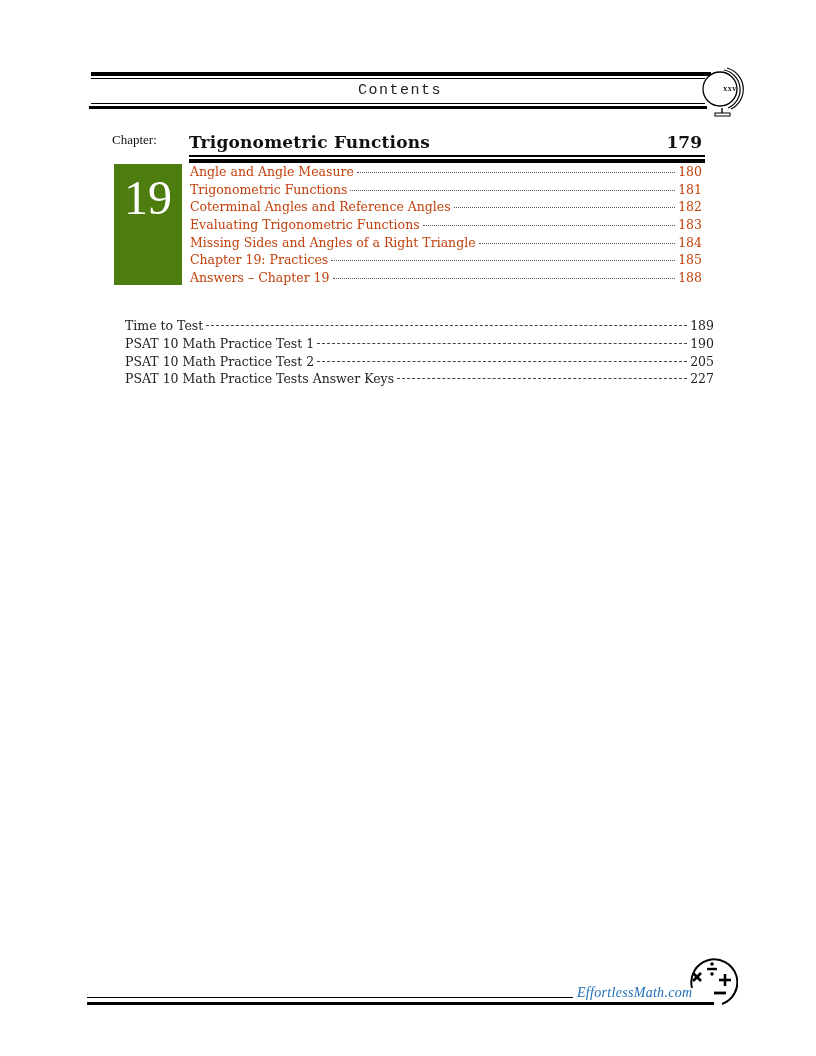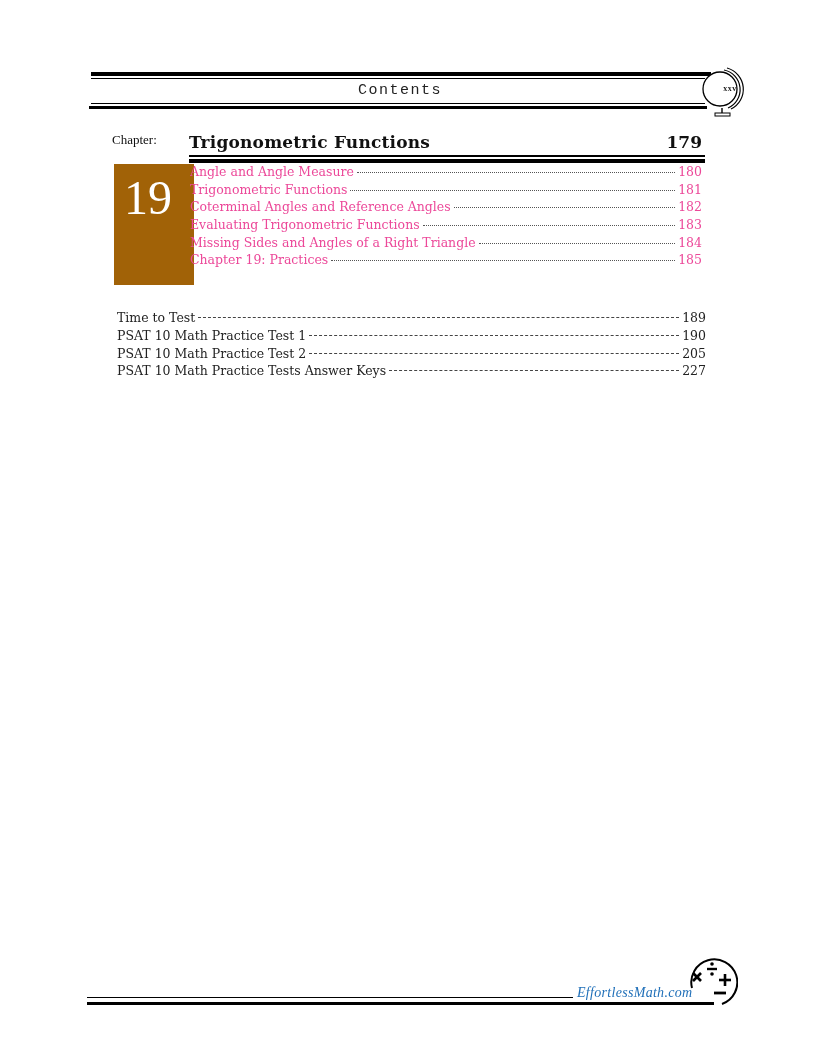--- a/index.html
+++ b/index.html
@@ -91,22 +91,21 @@
       background: #000;
     }
 
     
     .chapter-block {
       position: absolute;
       left: 114px;
       top: 164px;
       width: 68px;
       height: 121px;
-      background: #a16207;
-      padding-left: 12px;
+      background: #4d7c0f;
     }
     .chapter-num {
       position: absolute;
       left: 0;
       top: 8px;
       width: 68px;
       text-align: center;
       color: #ffffff;
       font-family: "Liberation Serif", serif;
       font-size: 48px;
@@ -122,21 +121,21 @@
       margin: 0;
       padding: 0;
       list-style: none;
     }
     .toc-item {
       display: flex;
       align-items: baseline;
       height: 17.7px;
       font-family: "DejaVu Serif", serif;
       font-size: 12.5px;
-      color: #ec4899;
+      color: #c2410c;
       white-space: nowrap;
       overflow: hidden;
     }
     .toc-label {
       flex: 0 0 auto;
     }
     .toc-leader {
       flex: 1 1 auto;
       margin: 0 3px;
       border-bottom: 1px dotted #555;
@@ -146,21 +145,21 @@
     .toc-page {
       flex: 0 0 auto;
       text-align: left;
     }
 
     .extra-list {
       position: absolute;
       left: 113px;
       top: 306px;
       width: 589px;
-      margin: 4px;
+      margin: 12px;
       padding: 0;
       list-style: none;
     }
     .extra-item {
       display: flex;
       align-items: baseline;
       height: 17.8px;
       font-family: "DejaVu Serif", serif;
       font-size: 12.5px;
       color: #222;
@@ -254,20 +253,25 @@
   <li class="toc-item">
     <span class="toc-label">Missing Sides and Angles of a Right Triangle</span>
     <span class="toc-leader"></span>
     <span class="toc-page">184</span>
   </li>
   <li class="toc-item">
     <span class="toc-label">Chapter 19: Practices</span>
     <span class="toc-leader"></span>
     <span class="toc-page">185</span>
   </li>
+  <li class="toc-item">
+    <span class="toc-label">Answers – Chapter 19</span>
+    <span class="toc-leader"></span>
+    <span class="toc-page">188</span>
+  </li>
 </ul>
 
 <ul class="extra-list">
   <li class="extra-item">
     <span class="toc-label">Time to Test</span>
     <span class="extra-leader"></span>
     <span class="toc-page">189</span>
   </li>
   <li class="extra-item">
     <span class="toc-label">PSAT 10 Math Practice Test 1</span>

